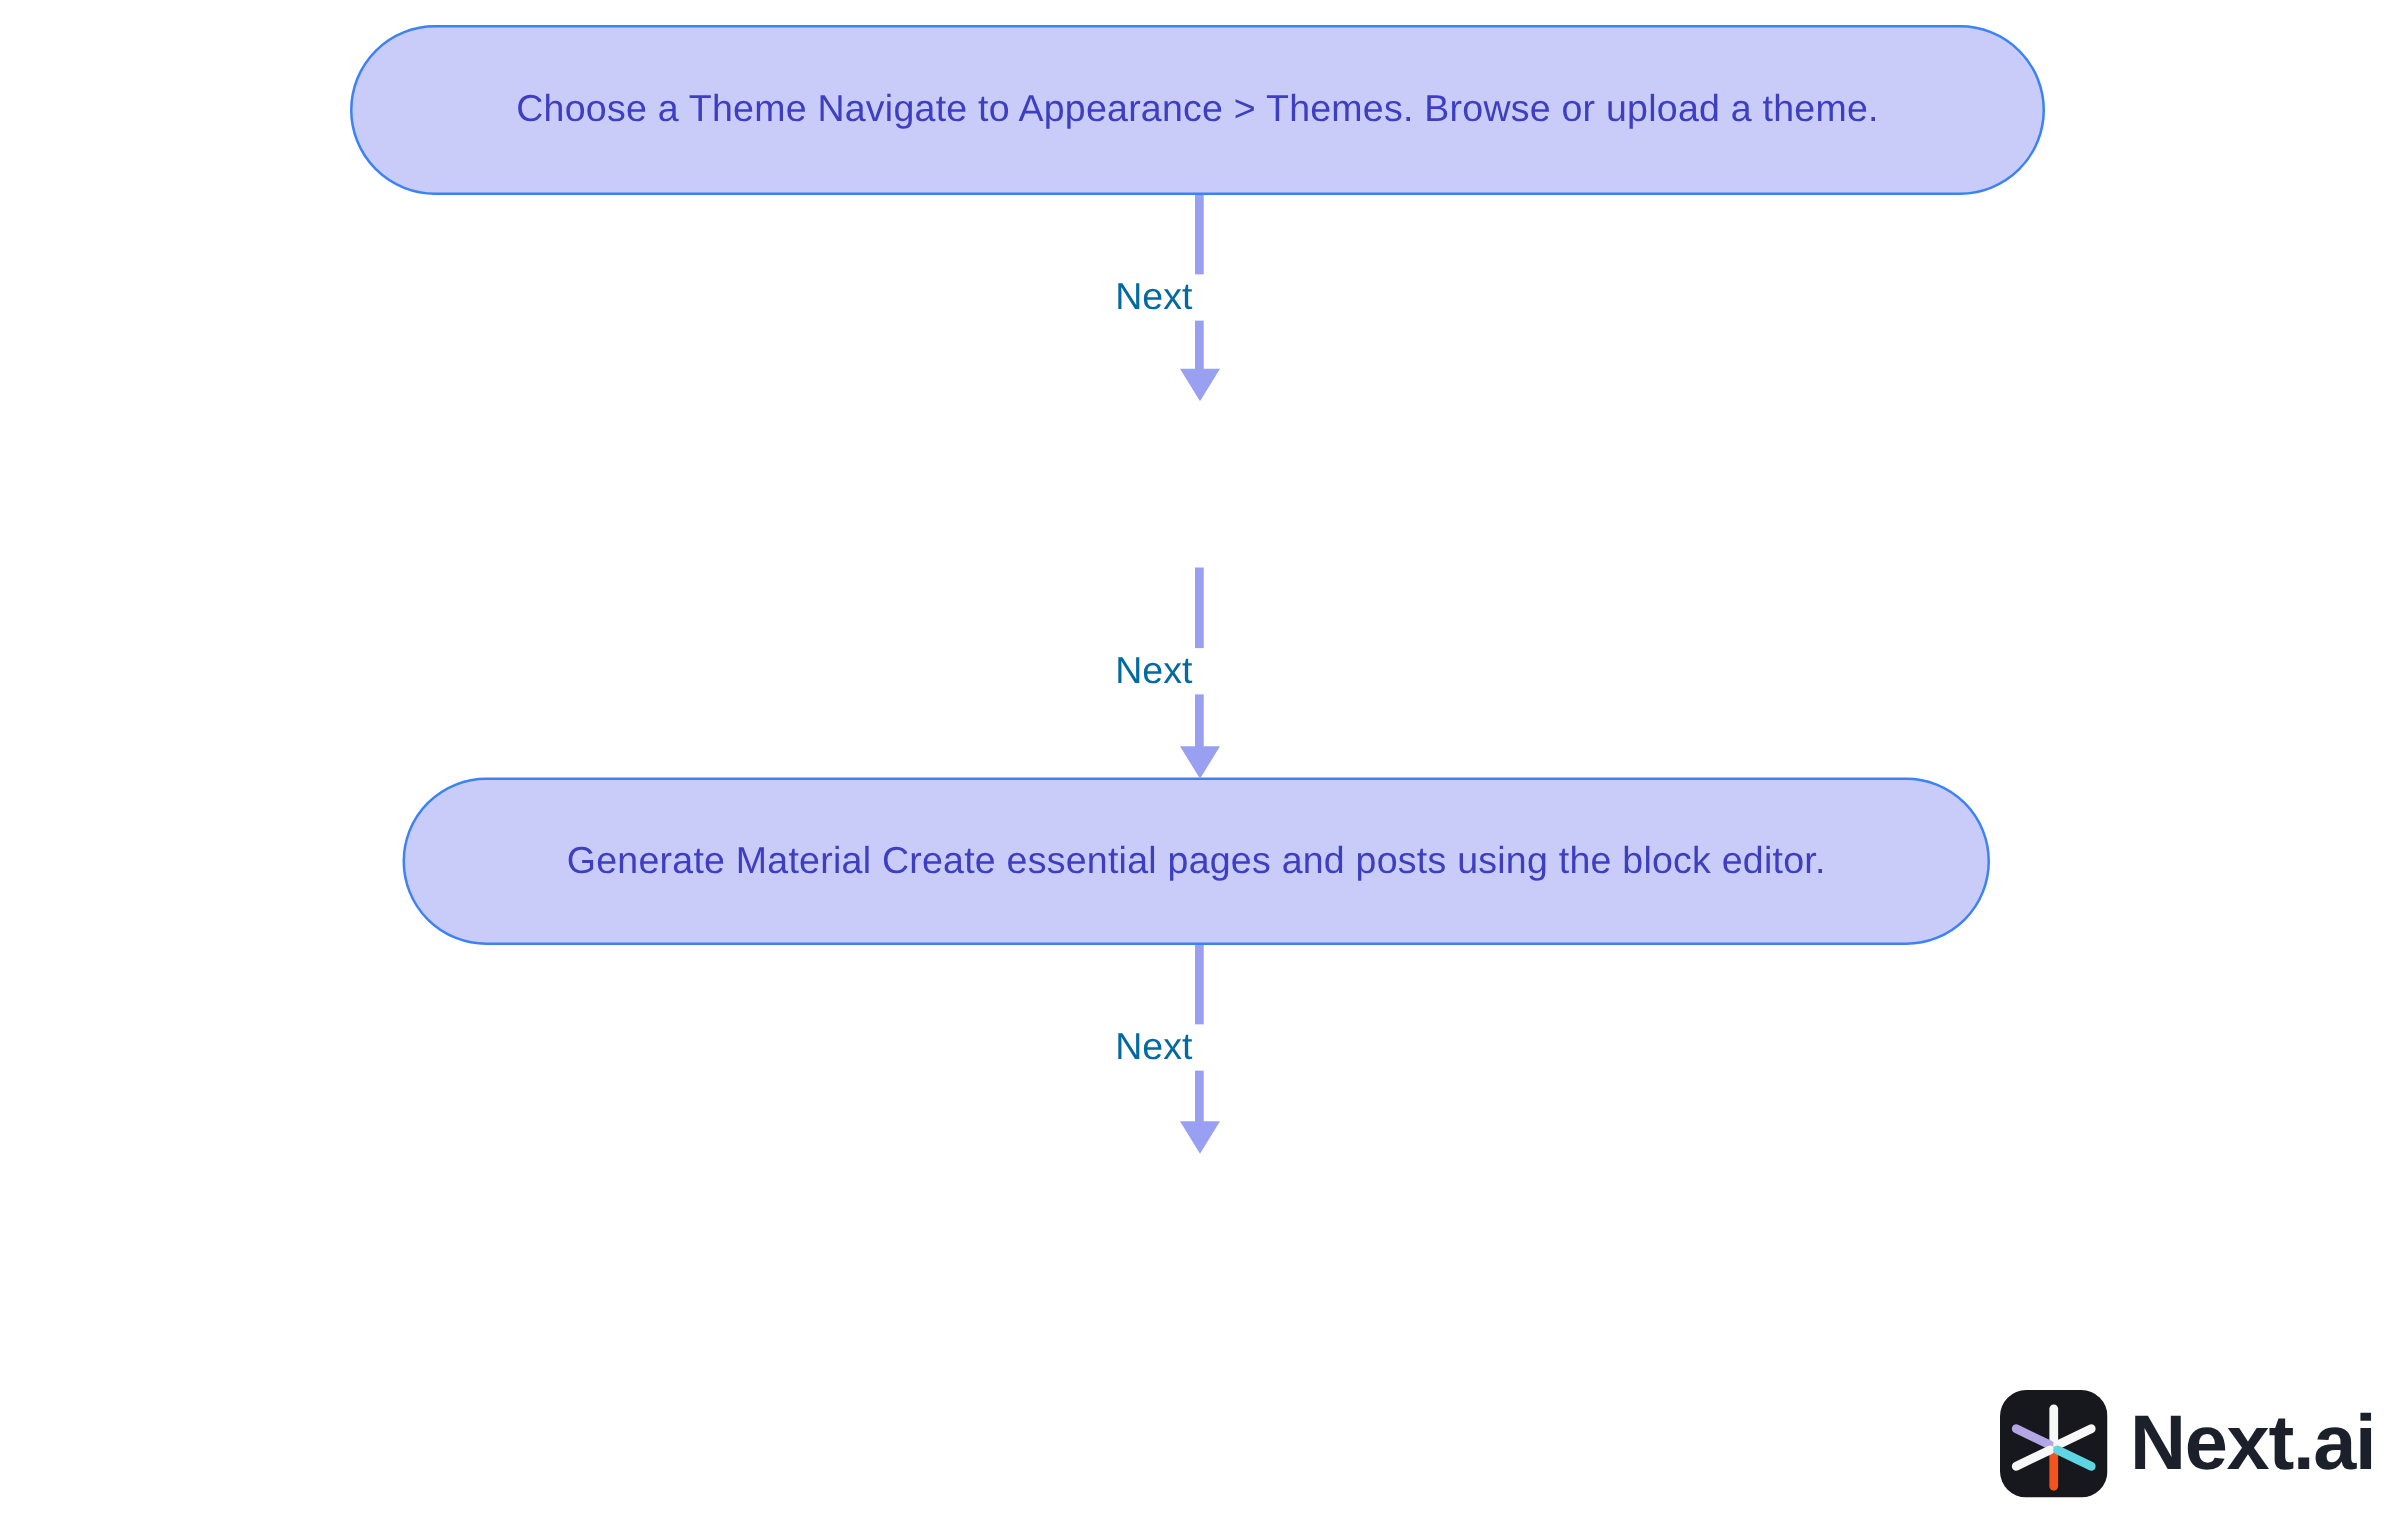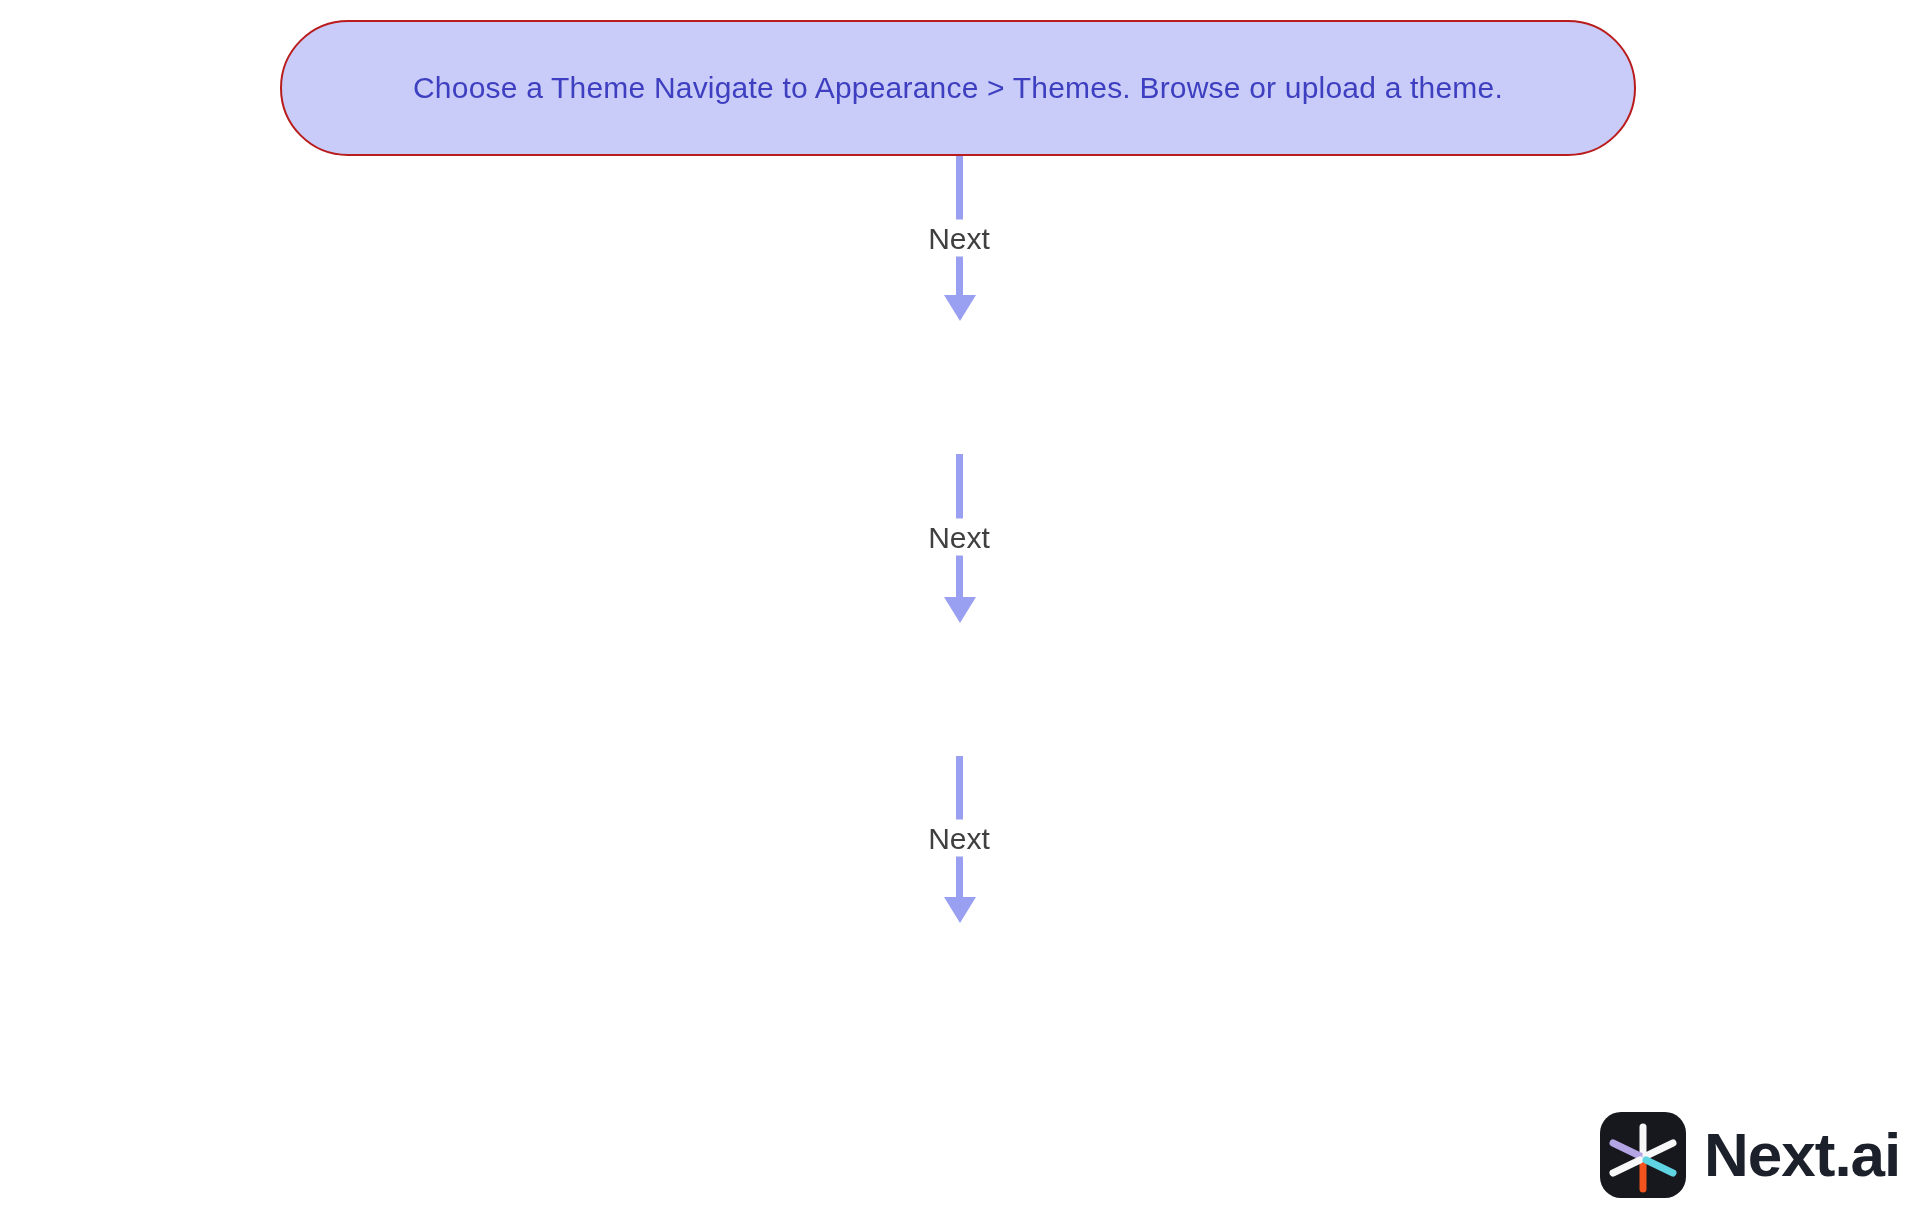--- a/index.html
+++ b/index.html
@@ -14,21 +14,21 @@
     height: 1215px;
     background: #ffffff;
     overflow: hidden;
   }
 
   
   .node {
     position: absolute;
     box-sizing: border-box;
     background: #c9ccf8;
-    border: 2px solid #b91c1c;
+    border: 2px solid #3b82f6;
     border-radius: 70px;
     display: flex;
     align-items: center;
     justify-content: center;
     padding: 0 40px;
   }
   .node span {
     color: #3d3fc0;
     font-size: 30px;
     letter-spacing: 0.2px;
@@ -58,24 +58,24 @@
     border-left: 16px solid transparent;
     border-right: 16px solid transparent;
     border-top: 26px solid #99a0f2;
   }
   .e0 .edge-head { top: 295px; }
   .e1 .edge-head { top: 597px; }
   .e2 .edge-head { top: 897px; }
 
   .edge-label {
     position: absolute;
-    left: 959px;
+    left: 923px;
     transform: translate(-50%, -50%);
     background: #ffffff;
-    color: #404040;
+    color: #0369a1;
     font-size: 30px;
     padding: 2px 10px;
     line-height: 1.1;
   }
   .e0 .edge-label { top: 238px; }
   .e1 .edge-label { top: 537px; }
   .e2 .edge-label { top: 838px; }
 
   
   .brand {
@@ -95,20 +95,23 @@
     line-height: 1;
   }
 </style>
 </head>
 <body>
 
 <div class="canvas">
 
   <div class="node n0">
     <span>Choose a Theme Navigate to Appearance &gt; Themes. Browse or upload a theme.</span>
+  </div>
+  <div class="node n2">
+    <span>Generate Material Create essential pages and posts using the block editor.</span>
   </div>
 
   <div class="edge e0">
     <div class="edge-line"></div>
     <div class="edge-head"></div>
     <div class="edge-label">Next</div>
   </div>
   <div class="edge e1">
     <div class="edge-line"></div>
     <div class="edge-head"></div>

